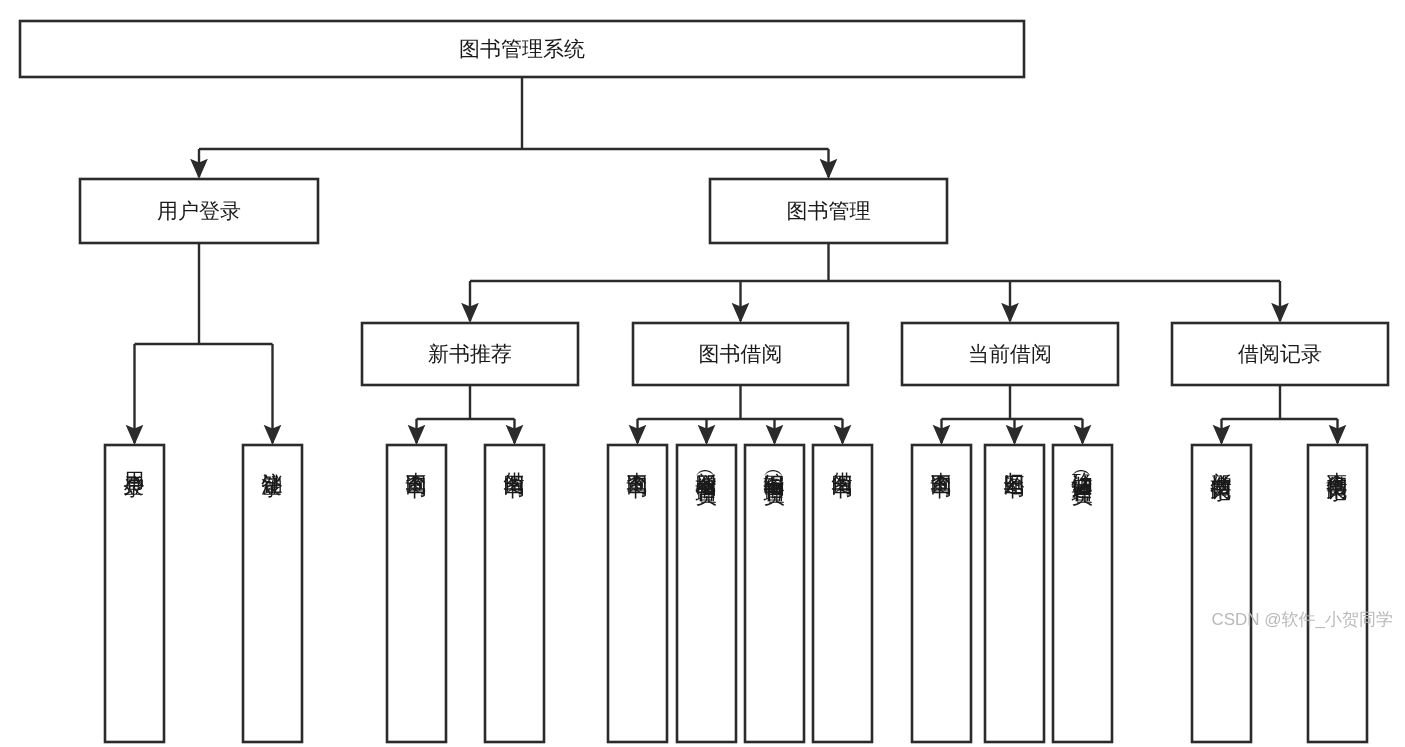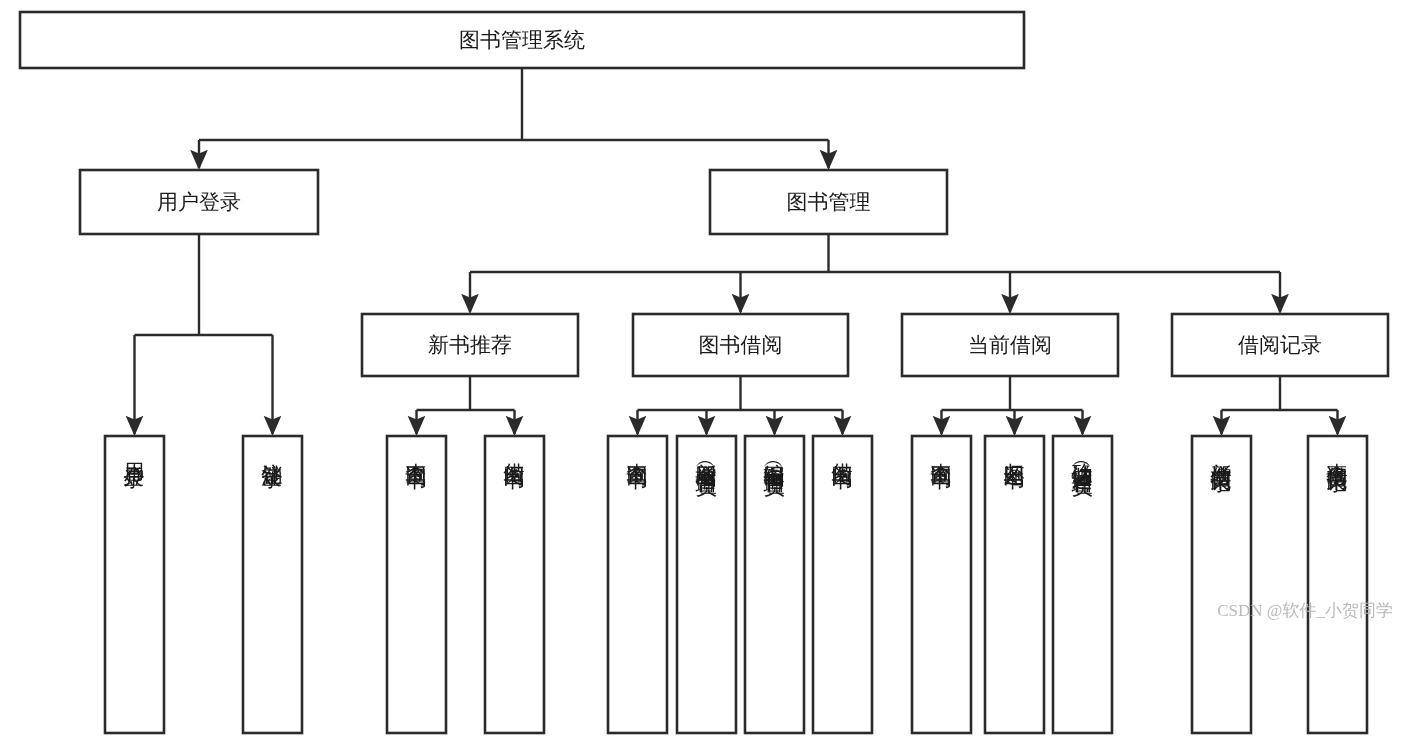--- a/index.html
+++ b/index.html
@@ -10,21 +10,21 @@
   body {
     width: 1405px;
     height: 747px;
     font-family: "Liberation Sans", "DejaVu Sans", sans-serif;
     overflow: hidden;
     position: relative;
   }
   #diagram-root {
     position: absolute;
     left: 0;
-    top: 0;
+    top: 9px;
     width: 1405px;
     height: 626px;
   }
   .node-box {
     fill: #ffffff;
     stroke: #2b2b2b;
     stroke-width: 2.6;
   }
   .node-label-h {
     font-family: "Liberation Sans", "DejaVu Sans", sans-serif;
@@ -53,21 +53,21 @@
     display: flex;
     align-items: flex-start;
     justify-content: center;
     box-sizing: border-box;
     pointer-events: none;
   }
   .watermark {
     position: absolute;
     right: 12px;
     bottom: 4px;
-    font-family: Liberation Serif, serif;
+    font-family: Liberation Sans, sans-serif;
     font-size: 17px;
     color: #b9b9b9;
     white-space: nowrap;
     margin-left: 10px;
   }
 </style>
 </head>
 <body>
 
 <div id="diagram-root">

